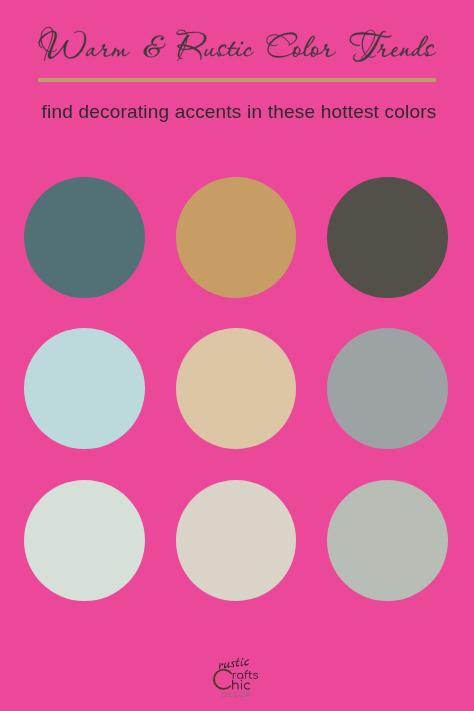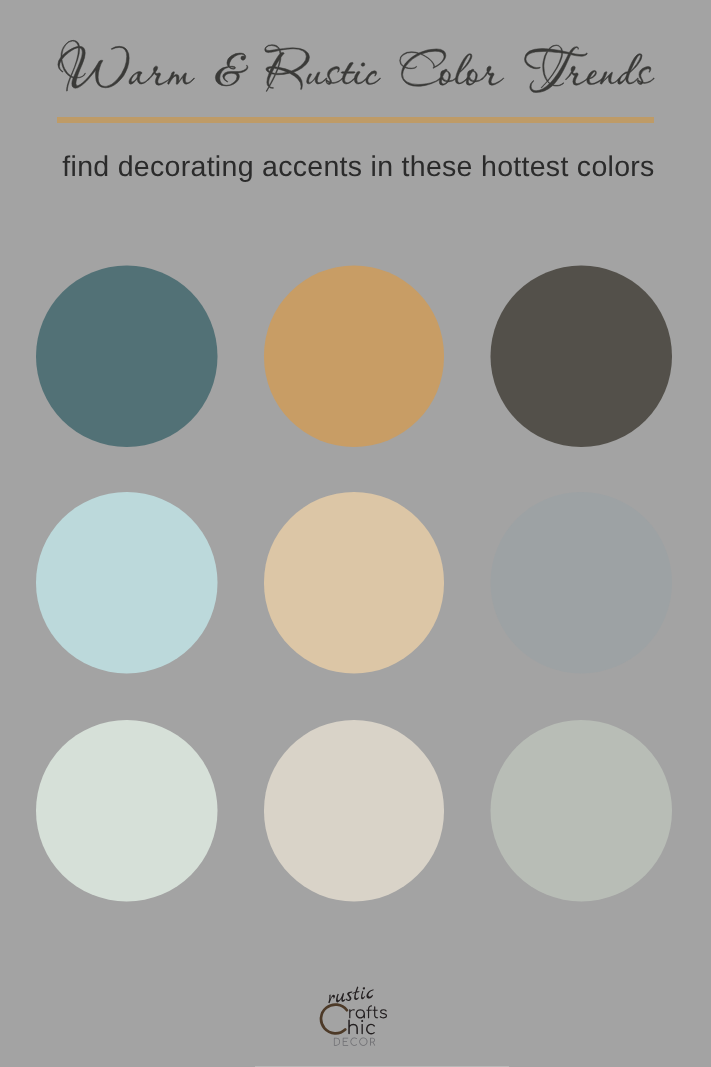--- a/index.html
+++ b/index.html
@@ -13,21 +13,21 @@
   .subtitle{position:absolute;left:2px;top:102px;width:474px;text-align:center;
             font-size:19px;line-height:19px;color:#2B2B2B;
             white-space:nowrap;letter-spacing:0.2px;}
   .grid{position:absolute;left:0;top:0;width:474px;height:711px;}
   .sw{position:absolute;width:120.7px;height:120.8px;border-radius:50%;}
   .logo{display:block;position:absolute;left:210px;top:655px;}
 </style>
 </head>
 <body style="background: rgb(251, 250, 248);">
 
-<div class="page" style="background: #a3a3a3;">
+<div class="page" style="background: #ec4899;">
 
   <div class="title-wrap">
     <svg class="title-svg" width="400" height="45" viewBox="0 0 400 45">
       <title>Warm &amp; Rustic Color Trends</title>
       <g transform="translate(0,30)">
         <path d="M6.6 4.8Q6.4 4.8 6.4 4.4Q6.2 1.7 8.8 -4.8Q6.4 -6.2 4.8 -9Q3.2 -11.9 2.8 -15.6Q1.6 -13.5 1.6 -11.9Q1.6 -9.8 3.5 -8.7Q4 -8.4 4 -8.2Q4 -8 3.7 -8Q3.4 -8 3.1 -8.3Q0.6 -10.3 0.6 -13Q0.6 -15.4 2.6 -18Q2.6 -23 5.4 -26.2Q7.8 -29.1 10.8 -29.1Q12.4 -29.1 13.5 -28.1Q14.7 -27.2 15 -25.1Q18.8 -25.1 18.8 -20.7Q18.8 -17.8 16.9 -13.4L15.3 -9.6Q14.1 -6.6 13.4 -4.4Q15.3 -4.4 16.6 -5Q18.1 -5.7 18.6 -7.1Q18.7 -7.2 18.8 -7.2Q19 -7.2 18.9 -7Q18.4 -5.5 16.7 -4.8Q15.2 -4 13.3 -4Q12.6 -1.6 12.6 -0.4Q12.6 1.1 13.6 1.1Q15.1 1.1 18.7 -2.3Q23.2 -6.6 28.1 -15.1Q28.2 -15.3 28.8 -15.6Q29.3 -15.8 29.8 -15.8Q30.3 -15.8 30.6 -15.6Q29.3 -13.8 28.4 -10.7Q27.4 -7.5 27.4 -4.5Q27.4 1.6 31.9 1.6Q32.1 1.6 32.3 1.6Q32.6 1.6 32.8 1.6Q36.5 1.1 40.1 -3Q43.3 -6.5 45.2 -11.4Q46.5 -15.1 46.5 -18.4Q46.5 -24.4 41.5 -24.4Q39 -24.4 36.7 -23.1H36.5Q36.2 -23.1 36.2 -23.4Q36.2 -23.6 36.4 -23.6Q38.7 -25.1 41.5 -25.1Q45.1 -25.1 46.7 -22.6Q48.1 -20.6 48.1 -17.2Q48.1 -14.2 47 -10.8Q45.1 -5 40.6 -1.1Q38.4 0.8 36.3 1.7Q34.3 2.5 32.3 2.5Q25.7 2.5 25.7 -5.8Q25.7 -6.7 25.7 -7.6Q25.8 -8.5 26 -9.4Q24.1 -7 22.4 -5Q20.8 -3 19.4 -1.6Q14.9 2.8 12.3 2.8Q9.9 2.8 9.9 -0.3Q9.9 -1.8 10.7 -3.8L10.9 -4.1Q10.4 -4.2 10 -4.3Q9.6 -4.4 9.3 -4.6Q6.9 1.5 6.9 4.2Q6.9 4.8 6.6 4.8ZM3.3 -18.8Q4.9 -20.6 7.2 -22Q11.3 -24.7 14.2 -25.1Q13.8 -26.8 12.8 -27.7Q11.8 -28.6 10.4 -28.6Q7.8 -28.6 5.8 -26Q3.4 -23.2 3.3 -18.8ZM9.1 -5.5Q9.2 -5.8 9.3 -6.1Q9.5 -6.3 9.6 -6.5Q14.2 -16.9 14.3 -23.3Q14.3 -23.5 14.3 -23.7Q14.3 -24 14.3 -24.2Q11.9 -24 8 -21.1Q5.2 -19 3.3 -16.4Q3.5 -14.8 4 -13.3Q4.4 -11.8 5.1 -10.3Q6.7 -7.1 9.1 -5.5ZM11.1 -4.7Q12 -6.7 13 -9.1Q14.1 -11.5 15.2 -14.4Q16.9 -18.8 16.9 -21.2Q16.9 -23.8 15.1 -24.2V-23.6Q15.1 -20.5 13.8 -16.3Q12.4 -12 10 -6.4L9.5 -5.3Q10.2 -4.8 11.1 -4.7Z M49.1 0.1Q48 0.1 48 -1.4Q48 -2.5 48.9 -3.8Q50.9 -6.8 53.2 -7.8Q54.1 -8.3 55.1 -8.3Q55.5 -8.3 56.1 -8Q56.7 -7.8 56.7 -7.3Q56.7 -7 56.4 -7Q56.2 -7 56.1 -6.9Q56 -6.9 56 -6.8Q54.9 -4.8 54.9 -3.1Q54.9 -0.8 56.6 -0.8Q58.5 -0.8 61.2 -3.7Q61.4 -4 61.6 -4Q61.7 -4 61.7 -3.8Q61.7 -3.6 61.6 -3.4Q58.4 0 56.1 0Q54.9 0 54.2 -1Q53.5 -2 53.4 -3.5Q52.3 -1.9 51.1 -0.9Q49.9 0.1 49.1 0.1ZM50.1 -1.4Q50.6 -1.4 51.5 -2.1Q52.2 -2.7 52.7 -3.4Q53.2 -4 53.5 -4.7Q53.6 -5.5 53.8 -6.1Q54 -6.7 54.2 -7.2Q51.8 -7.3 50 -3.9Q49.5 -2.9 49.5 -2.2Q49.5 -1.4 50.1 -1.4Z M67.7 0.8Q65.6 0.8 65.6 -1.6Q65.6 -3.1 66.9 -5.6Q66.2 -5.5 65.6 -6.1Q65 -6.7 65 -7.4Q63.7 -5.1 61.3 -3.1Q61.1 -2.9 60.8 -2.9Q60.6 -2.9 60.6 -3.1Q60.6 -3.2 60.9 -3.4Q63 -5.4 64.5 -8.2L64.4 -8.7Q64.4 -8.9 64.4 -9.1Q64.3 -9.3 64.3 -9.5Q64.3 -10.6 65 -11.3Q65.5 -11.9 66.2 -11.9Q67.1 -11.9 67.1 -10.9Q67.1 -9.8 65.6 -7.9V-7.8Q65.6 -7 66.5 -7Q66.9 -7 67.4 -7.2Q68 -7.4 68.2 -7.4Q69 -7.4 69 -6.5Q69 -6.2 68.8 -5.8Q68.5 -5.3 68 -4.1Q67.3 -2.8 67.3 -2.2Q67.2 -2 67.2 -1.8Q67.2 -1.6 67.2 -1.4Q67.2 -0.2 68.3 -0.2Q69.7 -0.2 71.9 -1.5Q72.8 -2 73.6 -2.5Q74.3 -3.1 74.9 -3.7Q75.2 -4 75.4 -4Q75.5 -4 75.5 -3.8Q75.5 -3.6 75.2 -3.3Q72 -0.5 69.7 0.3Q68.5 0.8 67.7 0.8Z M79.8 0.2Q79.4 0.1 79.5 -0.4L79.6 -1.4L79.7 -3Q79.8 -5.4 79.2 -5.4Q78.6 -5.4 77.4 -4.2Q77 -3.8 76.6 -3.1Q76.1 -2.5 75.6 -1.6Q74.7 0 74.6 0.1Q74.5 0.1 74.4 0.1Q74.3 0.1 74.2 0.1Q73.8 0.1 73.8 -0.4Q73.8 -0.7 73.8 -0.7L75.2 -4Q76.5 -6.8 76.5 -7.4Q76.6 -7.6 77.4 -8Q77.6 -8.1 77.7 -8.1Q77.9 -8.2 78 -8.2Q78.3 -8.2 78.3 -7.8L77.4 -4.9Q77.9 -5.4 78.7 -6.1Q79.2 -6.4 79.8 -6.4Q81.1 -6.4 81.3 -4.7L81.2 -1.6Q82.1 -3 84.8 -6.7Q85.3 -7.4 86 -7.4Q86.3 -7.4 86.3 -7L86.2 -6.6Q85.5 -4.2 85.5 -2.7Q85.5 -0.8 86.8 -0.8Q87.8 -0.8 89.2 -1.9Q89.4 -2.1 89.9 -2.6Q90.4 -3.1 91.1 -3.8Q91.3 -4 91.4 -4Q91.6 -4 91.6 -3.8Q91.7 -3.7 91.5 -3.5Q88.4 0.1 86.1 0.1Q83.7 0.1 83.9 -4.5Q83.7 -4.3 83.4 -3.9Q83 -3.5 82.6 -3L80.8 -0.3Q80.2 0.4 79.8 0.2Z M112.9 1.3Q109.4 1.3 107.4 -0.4Q105.6 -1.9 105.6 -4.2Q105.6 -6.9 107.8 -8.9Q110.1 -11.2 114.1 -11.6Q113.3 -12.7 113.3 -14.1Q113.3 -17.1 116.5 -19Q119 -20.6 121.9 -20.6Q123.6 -20.6 124.6 -20.1Q125.8 -19.4 125.8 -18.1Q125.8 -17.2 125.2 -16.5Q124.7 -15.9 124 -15.9Q123.4 -15.9 123 -16.3Q122.6 -16.7 122.6 -17.3Q122.6 -18.6 123.9 -18.6Q124.8 -18.6 125 -18.1V-18.5Q125 -19.9 122.9 -19.9Q120 -19.9 117.3 -17.4Q116.8 -17.1 116.4 -16.5Q116 -16 115.7 -15.4Q114.9 -14.1 114.9 -12.9Q114.9 -12.3 115.1 -11.7Q115.8 -11.8 116.3 -11.8Q116.8 -11.8 117.1 -11.8Q119 -11.8 119 -10.8Q119 -9.9 117.5 -9.9Q115.9 -9.9 114.5 -11.2Q111.8 -10.8 110 -8.5Q108.5 -6.4 108.5 -3.8Q108.5 -1.8 109.6 -0.5Q110.7 0.9 112.9 0.9Q115.9 0.9 118 -1.1Q120 -2.9 120 -4.9Q120 -6 118.9 -6.6Q117.9 -7.2 116.2 -7.2Q114.5 -7.2 113.2 -6.5Q111.6 -5.7 111.6 -4.4Q111.6 -3 113.5 -1.9Q113.8 -1.8 113.8 -1.5Q113.8 -1.3 113.7 -1.3H113.5Q110.5 -3 110.5 -5.1Q110.5 -6.5 111.9 -7.4Q113.5 -8.3 115.9 -8.3H121.1Q122.4 -8.3 124.4 -9.1Q126.7 -10.1 126.7 -11.3Q126.7 -11.7 126.4 -12.1Q126.2 -12.5 126.5 -12.5Q126.7 -12.5 126.8 -12.4Q127.2 -11.8 127.2 -11Q127.2 -10.1 126.2 -9.2Q125.2 -8.4 123.7 -7.9Q122.2 -7.4 120.5 -7.4Q121.6 -6.4 121.6 -5.1Q121.6 -2.7 119.1 -0.8Q116.6 1.3 112.9 1.3ZM117.5 -10.4Q118.4 -10.4 118.4 -10.8Q118.4 -11.2 117.5 -11.2Q117 -11.3 116.4 -11.3Q115.9 -11.3 115.3 -11.3Q116.1 -10.4 117.5 -10.4Z M139.6 4.9Q139.4 4.8 139.5 4.7L141.1 1.9Q139.9 0.8 139.9 -1.1Q139.9 -3.6 141.5 -7.5Q139.3 -8.7 139.3 -9.9Q139.3 -11.6 143.3 -11.6Q146.8 -18.2 148.6 -20.2Q148.5 -21.5 148.2 -22.4Q148 -22.3 147.7 -22.3Q147.5 -22.2 147.2 -22.1Q146.6 -21.9 145.9 -21.8Q145.2 -21.7 144.5 -21.5Q143.6 -21.3 142.9 -21.2Q142.1 -21.1 141.6 -21.1Q141.4 -21.1 141.3 -21Q141.1 -21 140.9 -21Q138.5 -21 138.5 -22.8Q138.5 -23.8 139.2 -24.6Q140.5 -26.2 143.4 -26.2Q147.1 -26.2 148.5 -23.3Q151 -23.7 153.2 -23.9Q155.3 -24.1 157.2 -24.1Q162.5 -24.1 165.3 -22.4Q168.3 -20.6 168.3 -17.8Q168.3 -15.5 166.2 -13.1Q163.9 -10.6 160.2 -8.9Q159.6 -8.7 159 -8.4Q158.4 -8.2 157.7 -7.9Q163.6 -4.8 163.6 0.3Q163.6 0.9 163.5 1.6Q163.4 2.3 163.2 3Q163 3.7 162.7 3.7Q162.4 3.7 162.4 3.3L162.5 3Q162.7 2.2 162.7 1.5Q162.7 -3.3 155.1 -7.2Q151 -6.2 147.5 -6.2Q147 -6.2 146.6 -6.2Q146.2 -6.2 145.8 -6.3Q145.2 -4.8 144.2 -2.9Q143.2 -1 141.8 1.5Q142.4 2.4 143.4 2.4L143.9 2.3H144Q144.3 2.3 144.3 2.6Q144.3 2.9 144.1 2.9Q142.4 3 141.4 2.2L139.9 4.8Q139.9 5 139.6 4.9ZM141.7 -22.3Q142.3 -22.4 143.6 -22.6Q144.9 -22.8 146.9 -23.1L147.8 -23.2Q146.4 -25.7 143 -25.7Q140.6 -25.7 139.5 -24.4Q139.2 -24 139.2 -23.5Q139.2 -22.1 141.7 -22.3ZM156.2 -8.7Q157.1 -9 158 -9.4Q158.8 -9.8 159.6 -10.2Q162.7 -11.8 164.5 -14.1Q166.2 -16.2 166.2 -18.3Q166.2 -20.8 163.8 -22.1Q161.5 -23.5 157.6 -23.5Q155.8 -23.5 153.5 -23.2Q151.3 -23 148.8 -22.5Q149.2 -21.7 149.2 -20.7Q149.9 -21 150.4 -21Q151.4 -21 151.4 -20.5Q151.4 -20.3 151.2 -20.1Q150.8 -19.7 150.3 -19.1Q149.9 -18.5 149.3 -17.7Q149.2 -16.2 148.8 -14.5Q148.4 -12.9 147.8 -11.1Q152.7 -10.3 156.2 -8.7ZM147.2 -11.2Q147.7 -12.6 148 -14Q148.3 -15.3 148.5 -16.5Q147.7 -15.4 146.9 -14.1Q146.2 -12.8 145.4 -11.5Q145.8 -11.4 146.3 -11.4Q146.7 -11.3 147.2 -11.2ZM141.8 -8.4Q142.1 -8.9 142.3 -9.5Q142.6 -10.1 142.9 -10.7Q140.9 -10.6 140.9 -9.7Q140.9 -9.1 141.8 -8.4ZM145.5 -7Q145.9 -7.8 146.2 -8.6Q146.6 -9.4 146.8 -10.2Q146.3 -10.2 145.9 -10.3Q145.4 -10.4 145 -10.5L144.8 -10.5Q144.4 -9.8 144 -9Q143.6 -8.3 143.3 -7.6Q144.4 -7.2 145.5 -7ZM146.2 -7Q149.6 -6.9 153.5 -7.9Q150.7 -9.2 147.4 -10Q147.2 -9.3 146.8 -8.6Q146.6 -7.8 146.2 -7ZM141.5 1Q142.7 -1.2 143.6 -3Q144.6 -4.9 145.2 -6.4Q144.6 -6.5 144.1 -6.6Q143.5 -6.7 143 -6.9Q141.1 -3.1 141.1 -1.2Q141.1 0 141.5 1Z M173.9 0Q173.2 -0.1 172.7 -0.7Q172.1 -1.3 172.1 -2.5Q172.1 -3 172.2 -3.6Q170.1 -1.1 169 -0.5Q168.3 -0.1 167.7 -0.1Q166.4 -0.1 166.4 -1.7Q166.4 -3.3 168 -6.3Q168.3 -6.8 169.2 -6.8Q169.8 -6.8 169.7 -6.4L168.7 -4.6Q168.2 -3.8 168 -3.1Q167.8 -2.5 167.8 -2Q167.8 -0.9 168.3 -0.9Q169.5 -0.9 171.3 -3.2Q172.9 -5.4 173.7 -7.5Q173.9 -7.9 174.8 -7.9Q175.3 -7.9 175.3 -7.7Q175.3 -7.6 175.2 -7.5Q173.5 -4.1 173.5 -2.2Q173.5 -0.8 174.7 -0.8Q176.5 -0.8 179.3 -3.8Q179.6 -4 179.8 -4Q179.9 -4 179.9 -3.8Q179.9 -3.6 179.7 -3.4Q176.3 0.2 173.9 0Z M181.4 0.3Q180.7 0.3 180.2 -0.1Q179.6 -0.6 179.5 -1.2Q179.3 -1.8 179.3 -2.2Q179.3 -2.5 179.4 -2.6Q179.4 -3 179.7 -3Q179.8 -3 179.9 -2.9Q180.7 -1.9 182.1 -1.4Q182.1 -1.8 181.9 -2.3Q181.8 -3 181.3 -3.6Q180.3 -4.8 180.3 -6.3Q180.3 -9.7 184.5 -11.2Q185.6 -11.6 186.4 -11.6Q188.3 -11.6 188.3 -10.1Q188.3 -9.2 187.7 -8.3Q187.4 -7.9 187.2 -7.8Q187 -7.8 187 -8Q187 -8.2 187.2 -8.4Q187.5 -9 187.5 -9.4Q187.5 -10.2 186.5 -10.2Q186.4 -10.2 186.3 -10.2Q186.1 -10.2 186 -10.1Q182.8 -9.5 181.7 -6.4Q181.5 -5.9 181.5 -5.5Q181.5 -4.8 182.2 -3.5Q183 -2.3 183 -1.6Q183 -1.2 183 -1.1Q183.2 -1 183.5 -1Q183.8 -1 184.1 -1Q184.9 -1 185.7 -1.2Q186.9 -1.5 188 -2.1Q189.1 -2.8 190 -3.8Q190.1 -4 190.3 -4Q190.5 -4 190.5 -3.8Q190.5 -3.5 190.3 -3.3Q187.8 -1 185.6 -0.6Q184.8 -0.4 184 -0.4Q183.7 -0.4 183.4 -0.5Q183.1 -0.5 182.8 -0.5Q182.3 0.3 181.4 0.3ZM181.1 -0.5Q181.5 -0.5 181.8 -0.8Q180.6 -1.1 179.8 -1.9Q179.8 -1.3 180.2 -0.9Q180.7 -0.5 181.1 -0.5Z M192.7 0Q190.8 -0.1 190.4 -1.9Q190.3 -2.3 190.3 -2.5Q190.3 -2.8 190.3 -3.1Q190.3 -4.9 191.3 -7.2Q190.7 -7.1 190.4 -7.1Q190.1 -7.1 190.2 -7.1Q189.5 -7.2 189.5 -7.7V-7.8Q189.5 -8.1 190.1 -8.1L191 -8.2H191.8Q192 -8.6 192.4 -9.3Q192.8 -10 193.4 -11Q193.7 -11.6 194.1 -12.3Q194.6 -13 195.1 -13.8Q195.8 -14.4 196.7 -14.4Q197.5 -14.4 197.5 -14Q197.5 -13.9 197.4 -13.8Q196.8 -12.9 195.9 -11.5Q195 -10.1 193.7 -8.2H198.3Q198.7 -8 198.7 -7.8Q198.7 -7.4 197.7 -7.2Q197.5 -7.2 196.4 -7.2Q195.2 -7.2 193.2 -7.2Q191.7 -4.5 191.7 -2.8Q191.7 -0.8 193.4 -0.8Q194.2 -0.8 195.1 -1.4Q195.8 -1.7 196.5 -2.3Q197.2 -2.9 197.9 -3.7Q198.2 -4 198.3 -4Q198.5 -4 198.5 -3.8Q198.5 -3.6 198.4 -3.4Q195.1 0.1 192.7 0Z M203.9 -11.8Q203.5 -11.8 203.1 -12.1Q202.8 -12.5 202.8 -12.9Q202.8 -13.4 203.3 -13.8Q203.7 -14.2 204.1 -14.2Q205.2 -14.2 205.2 -13.2Q205.2 -11.8 203.9 -11.8ZM200.7 0Q198 -0.1 198.3 -3.8Q198.3 -5.4 200 -7.8Q200.3 -8.4 201.2 -8.4Q202 -8.4 202 -7.9L201.9 -7.7L200.7 -5.7Q200 -4.4 200 -3.7Q199.9 -3.4 199.9 -3.2Q199.9 -2.9 199.9 -2.7Q199.9 -0.8 201.2 -0.8Q203.1 -0.8 205.9 -3.7Q206.2 -4 206.4 -4Q206.6 -4 206.6 -3.8Q206.6 -3.7 206.4 -3.4Q203.1 0.1 200.7 0Z M208.5 0.3Q205.9 0.3 205.9 -2.5Q205.9 -4.3 207.8 -6.5Q209.8 -8.8 211.6 -8.8Q213.1 -8.8 213.1 -7.5Q213.1 -7 212.8 -6.3Q212.6 -6 212.4 -5.8Q212.3 -5.5 212.2 -5.4Q212.1 -5.2 212 -5.2Q211.7 -5.2 211.9 -5.7Q212.2 -6.2 212.2 -6.6Q212.2 -7.2 211.6 -7.2Q210.7 -7.2 209.8 -6.5Q208.6 -5.6 207.9 -4.3Q207.2 -3.1 207.2 -2.1Q207.2 -0.4 209 -0.4Q209.8 -0.4 211.2 -0.9Q213.1 -1.7 215 -3.7Q215.3 -4 215.5 -4Q215.6 -4 215.6 -3.8Q215.6 -3.7 215.5 -3.4Q212 0.3 208.5 0.3Z M240.5 1.5Q237.1 1.5 234.6 0.5Q232.2 -0.6 230.9 -2.5Q229.6 -4.3 229.6 -6.7Q229.6 -8.9 230.8 -11.5Q228.5 -12.9 228.5 -15.6Q228.5 -18.3 230.7 -19.9Q232.9 -21.5 236.2 -21.5Q238.6 -21.5 241.2 -20.7Q247 -23.4 253 -23.4Q256.2 -23.4 257.9 -22Q259.2 -20.9 259.2 -19.1Q259.2 -17.9 258.6 -16.8Q257.7 -15 255.8 -13.5Q254 -12 251.2 -10.7L251.2 -10.6Q250.9 -10.5 250.8 -10.5Q250.7 -10.5 250.7 -10.6Q250.7 -10.8 250.9 -11Q251.2 -11.5 251.2 -11.9Q251.2 -13.2 249.5 -15.1Q248.9 -15.8 248.3 -16.3Q247.7 -16.8 247.2 -17.2Q246 -18 244.8 -18.7Q243.7 -19.3 242.4 -19.8Q236.6 -17.2 233.3 -12.9Q233 -12.6 232.7 -12.2Q232.5 -11.8 232.2 -11.4Q234.2 -10.6 236.3 -10.6Q238.9 -10.6 239.4 -11.6Q239.4 -11.7 239.5 -11.7Q239.7 -11.7 239.7 -11.6Q239.8 -11.5 239.7 -11.4Q239.4 -10.9 238.3 -10.5Q237.2 -10.2 235.8 -10.2Q233.7 -10.2 231.9 -10.9Q230.4 -8.4 230.4 -6.2Q230.4 -3.2 233.3 -1.4Q236.1 0.3 240.8 0.3Q242 0.3 243.3 0.2Q246.8 -0.2 249 -0.7Q253.1 -1.7 255.3 -3.9Q255.5 -4 255.6 -4Q255.8 -4 255.8 -3.8Q255.8 -3.6 255.6 -3.3Q253.7 -1.7 249.5 -0.2Q247.7 0.4 246.2 0.8Q244.7 1.1 243.4 1.3Q242.6 1.4 241.9 1.5Q241.2 1.5 240.5 1.5ZM251.7 -11.5Q252.7 -12 253.5 -12.5Q254.3 -13 254.7 -13.3Q256.7 -14.8 257.6 -16.6Q258 -17.5 258 -18.5Q258 -20.2 256.3 -21.1Q254.7 -21.9 252 -21.9Q247.7 -21.9 242.9 -20Q244.1 -19.6 245.2 -18.9Q246.3 -18.3 247.4 -17.5Q248.9 -16.4 250.1 -15Q251.7 -13.2 251.7 -11.9Q251.7 -11.8 251.7 -11.7Q251.7 -11.6 251.7 -11.5ZM231.1 -12Q231.4 -12.6 231.7 -13Q232 -13.5 232.4 -14Q235.5 -17.8 240.6 -20.4Q238.4 -21 236.4 -21Q233.4 -21 231.1 -19.5Q228.9 -18.1 228.9 -15.7Q228.9 -13.3 231.1 -12Z M256.9 0.8Q254.9 0.8 254.9 -1.4Q254.9 -3.1 255.8 -5.4Q255.7 -5.6 255.7 -5.8Q255.7 -6.1 255.7 -6.4Q255.7 -8.9 258.1 -9.1Q258.7 -9.8 259.2 -9.8Q260.1 -9.8 260.1 -9.3Q260.1 -9.2 259.9 -9.1L259.8 -8.9Q260.9 -8.6 261.6 -7.7Q262.3 -6.8 262.3 -5.8Q262.3 -4 261.3 -2.2L261.2 -2.1Q263.9 -2.2 265.6 -3.9Q265.8 -4 266 -4Q266.1 -4 266.1 -3.8Q266.1 -3.6 265.8 -3.3Q263.6 -1.4 260.8 -1.4Q260 -0.4 258.9 0.2Q257.8 0.8 256.9 0.8ZM260.2 -2.1Q261.3 -4 261.3 -5.8Q261.3 -6.9 260.8 -7.7Q260.2 -8.4 259.4 -8.5Q257.9 -7 257.1 -4.9Q257.6 -2.4 260.2 -2.1ZM257.5 0Q258.8 0 259.9 -1.5Q257.7 -1.7 256.6 -3.2Q256.5 -2.8 256.4 -2.4Q256.3 -1.9 256.3 -1.6Q256.3 0 257.5 0Z M267.9 0Q265.6 -0.1 265.6 -2.6Q265.6 -3.3 265.8 -4.2Q266 -5.2 266.3 -6.4Q266.8 -8 267.6 -9.9Q268.5 -11.9 269.7 -14.2Q273 -20.2 275.3 -20.2Q276.6 -20.2 276.6 -18.7Q276.6 -18.1 276.3 -17.2Q274.9 -13.1 268.4 -7.5Q267.1 -5 267.1 -2.5Q267.1 -0.7 268.3 -0.7Q269.1 -0.7 270.2 -1.4Q270.9 -1.7 271.6 -2.3Q272.3 -2.9 273.1 -3.7Q273.4 -4 273.5 -4Q273.7 -4 273.7 -3.8Q273.7 -3.6 273.5 -3.4Q270.2 0.1 267.9 0ZM268.8 -8.4Q269.7 -9.3 270.6 -10.4Q271.6 -11.4 272.5 -12.6Q273.5 -14 274.2 -15.1Q274.9 -16.3 275.3 -17.3Q275.7 -18.2 275.7 -18.8Q275.7 -19.5 275.1 -19.5Q274.3 -19.5 273.4 -17.8Q272 -15.6 270.9 -13.2Q269.8 -10.9 268.8 -8.4Z M274.8 0.8Q272.8 0.8 272.8 -1.4Q272.8 -3.1 273.7 -5.4Q273.6 -5.6 273.6 -5.8Q273.6 -6.1 273.6 -6.4Q273.6 -8.9 276 -9.1Q276.6 -9.8 277.1 -9.8Q278 -9.8 278 -9.3Q278 -9.2 277.8 -9.1L277.7 -8.9Q278.8 -8.6 279.5 -7.7Q280.2 -6.8 280.2 -5.8Q280.2 -4 279.2 -2.2L279.1 -2.1Q281.9 -2.2 283.6 -3.9Q283.7 -4 283.9 -4Q284 -4 284 -3.8Q284 -3.6 283.7 -3.3Q281.5 -1.4 278.7 -1.4Q277.9 -0.4 276.8 0.2Q275.7 0.8 274.8 0.8ZM278.1 -2.1Q279.2 -4 279.2 -5.8Q279.2 -6.9 278.7 -7.7Q278.1 -8.4 277.2 -8.5Q275.8 -7 275 -4.9Q275.6 -2.4 278.1 -2.1ZM275.4 0Q276.7 0 277.8 -1.5Q275.6 -1.7 274.5 -3.2Q274.4 -2.8 274.3 -2.4Q274.2 -1.9 274.2 -1.6Q274.2 0 275.4 0Z M289.9 0.8Q287.8 0.8 287.8 -1.6Q287.8 -3.1 289.2 -5.6Q288.5 -5.5 287.9 -6.1Q287.2 -6.7 287.2 -7.4Q286 -5.1 283.6 -3.1Q283.4 -2.9 283.1 -2.9Q282.9 -2.9 282.9 -3.1Q282.9 -3.2 283.2 -3.4Q285.3 -5.4 286.8 -8.2L286.7 -8.7Q286.6 -8.9 286.6 -9.1Q286.6 -9.3 286.6 -9.5Q286.6 -10.6 287.2 -11.3Q287.8 -11.9 288.5 -11.9Q289.4 -11.9 289.4 -10.9Q289.4 -9.8 287.8 -7.9V-7.8Q287.8 -7 288.8 -7Q289.1 -7 289.7 -7.2Q290.2 -7.4 290.5 -7.4Q291.3 -7.4 291.3 -6.5Q291.3 -6.2 291.1 -5.8Q290.7 -5.3 290.2 -4.1Q289.6 -2.8 289.5 -2.2Q289.5 -2 289.4 -1.8Q289.4 -1.6 289.4 -1.4Q289.4 -0.2 290.6 -0.2Q292 -0.2 294.1 -1.5Q295.1 -2 295.8 -2.5Q296.6 -3.1 297.2 -3.7Q297.5 -4 297.6 -4Q297.8 -4 297.8 -3.8Q297.8 -3.6 297.5 -3.3Q294.2 -0.5 292 0.3Q290.8 0.8 289.9 0.8Z M319.4 5.7Q317.3 5.7 316.3 4.6Q315.2 3.6 315.2 2Q315.2 -0.3 317.2 -2Q317.4 -2.3 317.6 -2.3Q317.8 -2.3 317.8 -2Q317.8 -1.8 317.5 -1.6Q316.1 -0.4 316.1 1.6Q316.1 2.8 316.9 3.6Q317.8 4.5 319.4 4.5Q323.4 4.5 328.3 -0.2Q327.9 -0.5 327.6 -0.8Q327.3 -1.2 326.9 -1.6Q324.8 1 323.1 2.5Q323 2.6 323 2.6Q322.8 2.6 322.8 2.4Q322.8 2.3 322.8 2.3Q324.5 0.8 326.7 -1.8Q323.8 -5.6 323.8 -11.8Q323.8 -13.5 324.1 -15Q324.7 -18.8 326.5 -21.6Q325.9 -21.7 325.2 -21.7Q324.6 -21.7 324.1 -21.7Q312.6 -21.7 312.6 -16.6Q312.6 -14.3 315.4 -12.6Q316.6 -11.8 317.7 -11.4Q318.9 -11 319.9 -10.9L320.9 -11Q321.7 -11.1 322 -11.1Q322.2 -11.1 322.2 -11Q322.2 -10.8 321.6 -10.5Q320.9 -10.2 319.7 -10.2Q318.8 -10.2 317.6 -10.4Q315.2 -11 313.4 -12.7Q311.4 -14.6 311.7 -16.9Q312.2 -23.6 323.7 -23.6Q325.6 -23.6 327.7 -23.4Q330 -26 332.8 -26Q334.4 -26 335.5 -24.9Q336.7 -23.9 337 -22L341.5 -21Q342.5 -22.8 343.7 -23.9Q344.9 -24.9 346.4 -24.9Q346.9 -24.9 347.3 -24.5Q347.6 -24.2 347.6 -23.7Q347.6 -23.1 347.4 -23.1Q347.3 -23.1 347.3 -23.4V-23.6Q347.3 -24.4 346.6 -24.4Q345.8 -24.4 344.6 -23Q343.9 -22.2 343 -20.6Q344.8 -20.1 346.6 -19.9Q348.4 -19.6 350 -19.6Q352.6 -19.6 353 -20.5Q353 -20.7 353.2 -20.7Q353.5 -20.7 353.5 -20.4Q353.5 -19.6 352 -19Q350.9 -18.5 349.9 -18.5Q348.1 -18.5 346.3 -18.8Q344.4 -19.1 342.5 -19.6L339.2 -12.3Q337.8 -9.3 336.4 -6.9Q335.1 -4.6 333.8 -3Q333.1 -1.9 332.3 -1Q331.6 -0.1 330.8 0.7Q331.8 0.9 332.9 0.9Q333.6 0.9 334.5 0.8Q335.4 0.7 336.2 0.2Q337.1 -0.3 337.4 -0.8Q337.5 -0.8 337.6 -0.8Q337.8 -0.8 337.8 -0.7Q337.8 -0.1 336.4 0.5Q335.3 1.1 334.6 1.2Q333.7 1.4 332.9 1.4Q331.7 1.4 330.5 1Q325.4 5.7 319.4 5.7ZM336.3 -22.1Q336.1 -23.8 335.1 -24.8Q334.1 -25.7 332.8 -25.7Q330.5 -25.7 328.4 -23.3Q330.2 -23.1 332.2 -22.8Q334.2 -22.6 336.3 -22.1ZM327.1 -2.3Q334 -10.8 336 -18Q336.2 -18.8 336.3 -19.4Q336.4 -20.1 336.4 -20.7L334.4 -21Q333.3 -21.1 331.5 -21.2Q329.7 -21.4 327.2 -21.6Q325.6 -19 324.9 -15.1Q324.8 -14.3 324.7 -13.4Q324.6 -12.6 324.6 -11.7Q324.6 -5.8 327.1 -2.3ZM328.6 -0.5Q329.3 -1.2 330 -2Q330.7 -2.8 331.4 -3.7Q335.8 -9.2 341 -20Q340.3 -20.1 339.4 -20.3Q338.4 -20.4 337.1 -20.6Q337 -19.4 336.7 -17.9Q334.7 -11 327.3 -1.9Q327.6 -1.6 328 -1.2Q328.3 -0.8 328.6 -0.5Z M346.1 0.8Q343.9 0.8 343.9 -1.6Q343.9 -3.1 345.3 -5.6Q344.6 -5.5 344 -6.1Q343.3 -6.7 343.3 -7.4Q342.1 -5.1 339.7 -3.1Q339.5 -2.9 339.2 -2.9Q339 -2.9 339 -3.1Q339 -3.2 339.3 -3.4Q341.4 -5.4 342.9 -8.2L342.8 -8.7Q342.8 -8.9 342.8 -9.1Q342.7 -9.3 342.7 -9.5Q342.7 -10.6 343.3 -11.3Q343.9 -11.9 344.6 -11.9Q345.5 -11.9 345.5 -10.9Q345.5 -9.8 343.9 -7.9V-7.8Q343.9 -7 344.9 -7Q345.3 -7 345.8 -7.2Q346.3 -7.4 346.6 -7.4Q347.4 -7.4 347.4 -6.5Q347.4 -6.2 347.2 -5.8Q346.9 -5.3 346.3 -4.1Q345.7 -2.8 345.6 -2.2Q345.6 -2 345.6 -1.8Q345.5 -1.6 345.5 -1.4Q345.5 -0.2 346.7 -0.2Q348.1 -0.2 350.2 -1.5Q351.2 -2 351.9 -2.5Q352.7 -3.1 353.3 -3.7Q353.6 -4 353.8 -4Q353.9 -4 353.9 -3.8Q353.9 -3.6 353.6 -3.3Q350.3 -0.5 348.1 0.3Q346.9 0.8 346.1 0.8Z M355.9 0.4Q353.2 0.4 353.2 -2.6Q353.2 -3.6 354 -5.2Q354.7 -6.8 355.8 -7.8Q357.1 -9 358.2 -9Q359.6 -9 359.6 -7.6Q359.6 -6.6 358.9 -5.7Q357.5 -4 354.9 -3.4Q354.9 -3.1 354.9 -2.8Q354.9 -2.5 354.9 -2.3Q354.9 -0.3 356.7 -0.3Q358.1 -0.3 360.4 -1.6Q361.3 -2.1 362 -2.6Q362.8 -3.2 363.3 -3.7Q363.9 -4.4 363.9 -3.8Q363.9 -3.6 363.7 -3.4Q363.2 -2.8 362.4 -2.1Q361.5 -1.5 360.4 -0.9Q357.9 0.4 355.9 0.4ZM355.1 -3.9Q357.4 -4.7 358.3 -6.2Q358.9 -7.1 358.9 -7.8Q358.9 -8.3 358.5 -8.3Q358.1 -8.3 357.5 -7.6Q356.8 -6.9 356.2 -5.9Q355.6 -4.9 355.1 -3.9Z M362.9 0.1Q362.6 0.1 362.3 -0.2Q362.1 -0.5 362.1 -0.7L363.5 -4Q364.8 -6.8 364.8 -7.4Q364.9 -7.6 365.7 -8Q365.9 -8.1 366 -8.1Q366.2 -8.2 366.3 -8.2Q366.6 -8.2 366.6 -7.8Q366.3 -6.8 365.7 -5.3Q365.1 -3.9 364.1 -1.8L369.1 -7.2Q369.8 -7.9 370.1 -7.9Q370.3 -7.9 370.3 -7.6Q370.3 -7.5 370.3 -7.4Q370.3 -7.3 370.2 -7.1Q369.2 -3.7 369.2 -2.4Q369.2 -0.8 370.3 -0.8Q371.3 -0.8 372.7 -1.9Q372.9 -2.1 373.4 -2.6Q373.9 -3.1 374.6 -3.8Q374.8 -4 375 -4Q375.1 -4 375.1 -3.8Q375.1 -3.7 375 -3.5Q372.1 -0.2 369.8 -0.2Q367.7 -0.2 367.7 -3.4Q367.7 -3.8 367.7 -4.2Q367.7 -4.6 367.8 -5L365.6 -2.9Q365.2 -2.5 364.8 -2.2Q364.5 -1.8 364.2 -1.4L363.3 -0.2Q363.1 0.1 362.9 0.1Z M374.9 0.1Q373.8 0.1 373.8 -1.4Q373.8 -2.5 374.6 -3.8Q375.6 -5.3 377.2 -6.6Q379.2 -8.4 380.5 -8.2Q381.8 -11.7 383.2 -14.5Q385.3 -18.6 387 -19.6Q387.8 -20.2 388.6 -20.2Q390 -20.2 390 -18.8Q390 -16.3 387 -12.6Q386 -11.3 384.7 -10.1Q383.4 -8.8 381.9 -7.5Q381.3 -6 381 -4.8Q380.7 -3.7 380.6 -2.7Q380.8 -0.8 382.4 -0.8Q384.2 -0.8 386.9 -3.7Q387.2 -4 387.3 -4Q387.5 -4 387.5 -3.8Q387.5 -3.6 387.3 -3.4Q384.2 0 381.8 0Q380.7 0 380 -1Q379.2 -2 379.2 -3.5Q378 -1.9 376.9 -0.9Q375.6 0.1 374.9 0.1ZM382.2 -8.4Q384.6 -10.7 386.5 -13.4Q388.8 -16.8 389.1 -18.7V-18.9Q389.1 -19.5 388.7 -19.5Q387.8 -19.5 386.8 -17.8Q385.5 -15.6 384.4 -13.2Q383.3 -10.9 382.2 -8.4ZM375.9 -1.4Q376.4 -1.4 377.2 -2.1Q378.8 -3.4 379.2 -4.7Q380 -7 380.2 -7.2Q379 -7.3 377.7 -6.2Q376.5 -5.4 375.8 -3.9Q375.3 -2.9 375.3 -2.2Q375.3 -1.4 375.9 -1.4Z M389.1 0.3Q388.4 0.3 387.8 -0.1Q387.3 -0.6 387.1 -1.2Q386.9 -1.8 386.9 -2.2Q386.9 -2.5 387.1 -2.6Q387.1 -3 387.4 -3Q387.5 -3 387.5 -2.9Q388.4 -1.9 389.7 -1.4Q389.7 -1.8 389.6 -2.3Q389.4 -3 388.9 -3.6Q388 -4.8 388 -6.3Q388 -9.7 392.1 -11.2Q393.2 -11.6 394.1 -11.6Q395.9 -11.6 395.9 -10.1Q395.9 -9.2 395.3 -8.3Q395 -7.9 394.9 -7.8Q394.7 -7.8 394.7 -8Q394.7 -8.2 394.8 -8.4Q395.1 -9 395.1 -9.4Q395.1 -10.2 394.1 -10.2Q394.1 -10.2 393.9 -10.2Q393.8 -10.2 393.6 -10.1Q390.4 -9.5 389.3 -6.4Q389.2 -5.9 389.2 -5.5Q389.2 -4.8 389.9 -3.5Q390.6 -2.3 390.7 -1.6Q390.7 -1.2 390.6 -1.1Q390.9 -1 391.2 -1Q391.5 -1 391.8 -1Q392.6 -1 393.3 -1.2Q394.6 -1.5 395.6 -2.1Q396.7 -2.8 397.6 -3.8Q397.8 -4 397.9 -4Q398.1 -4 398.1 -3.8Q398.1 -3.5 397.9 -3.3Q395.5 -1 393.2 -0.6Q392.4 -0.4 391.6 -0.4Q391.3 -0.4 391 -0.5Q390.7 -0.5 390.4 -0.5Q389.9 0.3 389.1 0.3ZM388.8 -0.5Q389.2 -0.5 389.4 -0.8Q388.3 -1.1 387.4 -1.9Q387.4 -1.3 387.9 -0.9Q388.3 -0.5 388.8 -0.5Z" fill="#3A3A38" stroke="#3A3A38" stroke-width="0.35"></path>
       </g>
     </svg>
 
   </div>

